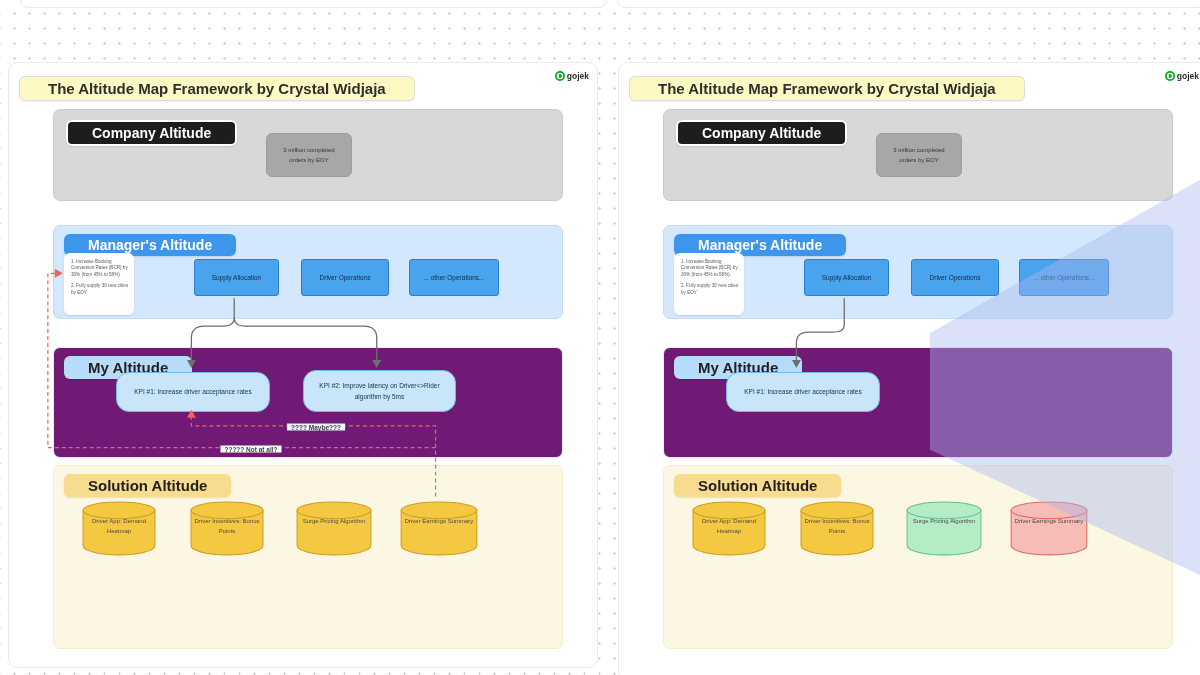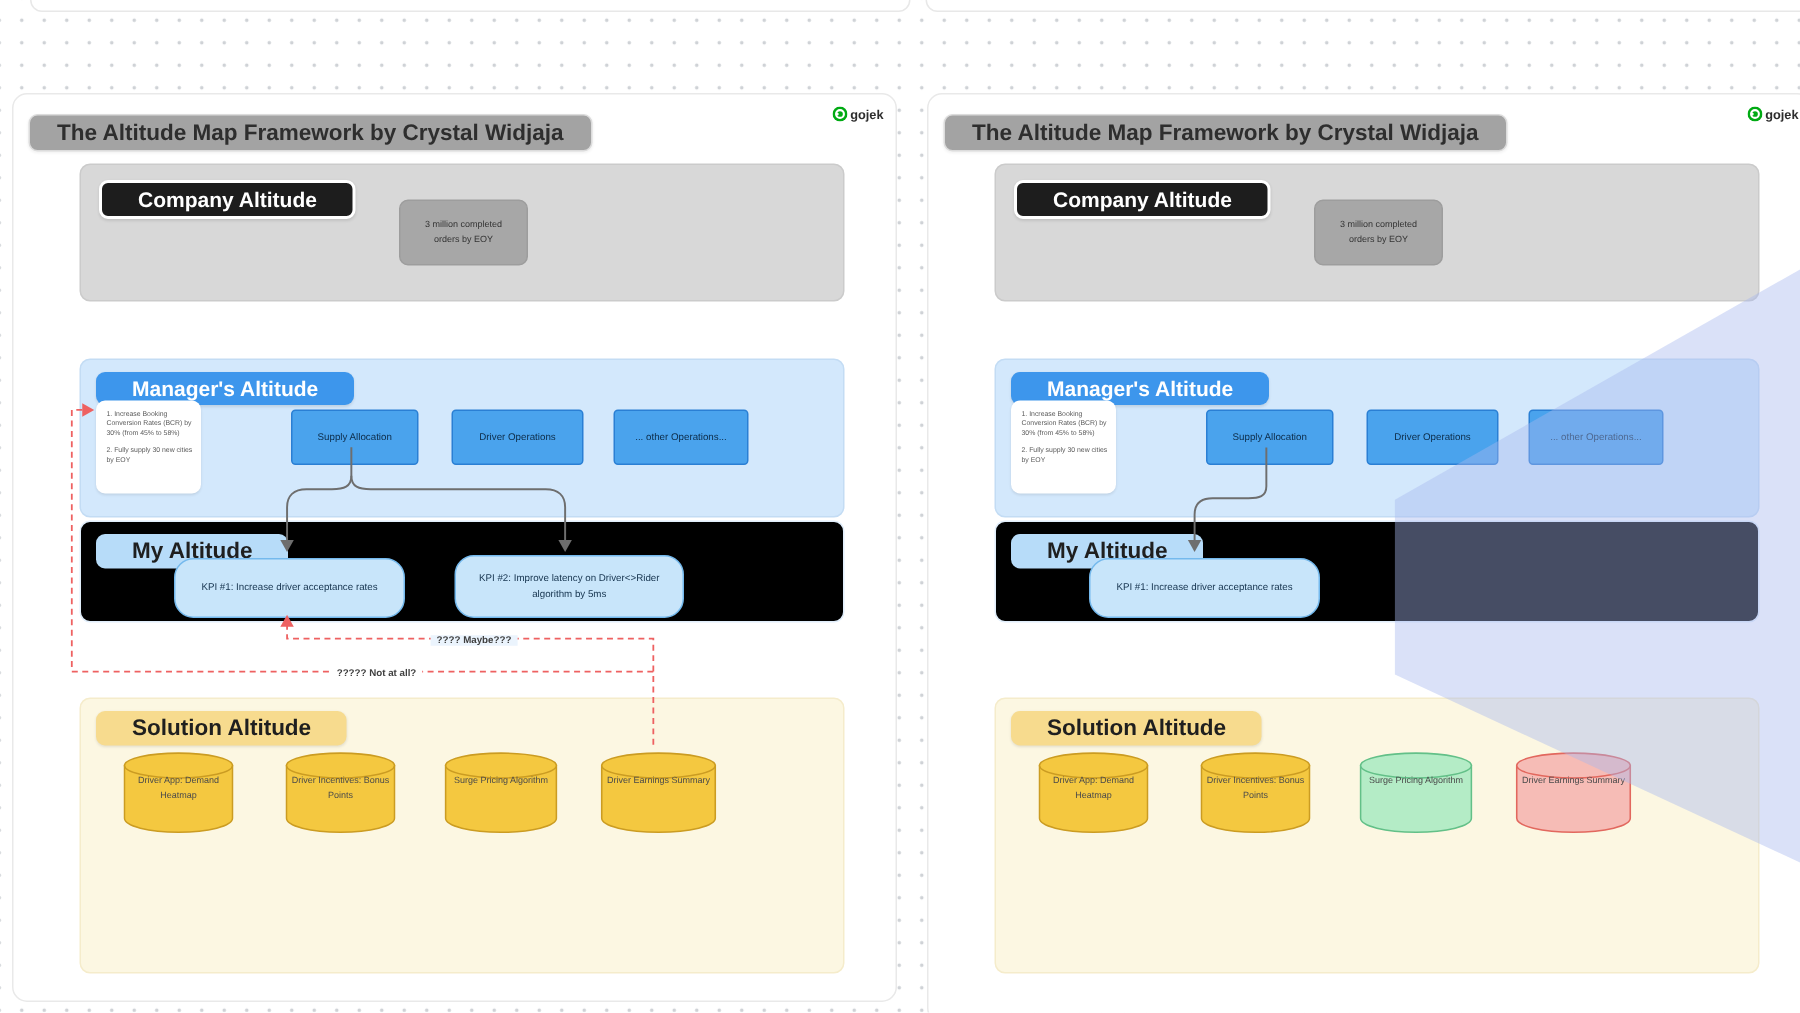--- a/index.html
+++ b/index.html
@@ -8,29 +8,29 @@
   .dots{position:absolute;inset:0;
     background-image:radial-gradient(circle,#cfd2d6 1.1px,transparent 1.4px);
     background-size:15px 15px;background-position:7px 6px}
   .topcard{position:absolute;top:-14px;height:22px;background:#fff;
     border:1px solid #e8e8e8;border-radius:8px}
   .tc-l{left:20px;width:587px}.tc-r{left:617px;width:590px}
   .frame{position:absolute;top:62px;width:590px;background:#fff;
     border:1px solid #e9e9e9;border-radius:10px}
   .f-left{left:8px;height:606px}
   .f-right{left:618px;height:620px}
-  .title-badge{position:absolute;left:10px;top:13px;background:#a3a3a3;
-    border:1px solid #dcdcdc;border-radius:6px;padding:3px 18px;font-size:15px;
+  .title-badge{position:absolute;left:10px;top:13px;background:#fef9c3;
+    border:1px solid #dcdcdc;border-radius:6px;padding:3px 28px;font-size:15px;
     font-weight:700;color:#2e2e2e;white-space:nowrap;box-shadow:0 1px 2px rgba(0,0,0,.06)}
   .logo{position:absolute;right:8px;top:8px;display:flex;gap:2px;
     font-size:8.5px;font-weight:700;color:#2d2d2d}
   .container{position:absolute;left:44px;width:510px;border-radius:7px}
   .c-company{top:46px;height:92px;background:#d8d8d8;border:1px solid #cbcbcb}
-  .c-manager{top:176px;height:106px;background:#d3e8fc;border:1px solid #c3dcf4}
-  .c-my{top:284px;height:68px;background:#000000;border:1px solid #e1eefb}
+  .c-manager{top:162px;height:94px;background:#d3e8fc;border:1px solid #c3dcf4}
+  .c-my{top:284px;height:111px;background:#701a75;border:1px solid #e1eefb}
   .c-solution{top:402px;height:184px;background:#fcf7e2;border:1px solid #f5eccb}
   .badge{position:absolute;border-radius:6px;font-weight:700;padding:3px 24px;
     white-space:nowrap;box-shadow:0 1px 2px rgba(0,0,0,.10)}
   .b-company{left:12px;top:10px;background:#1d1d1d;color:#fff;font-size:14px;border:2px solid #fff}
   .b-manager{left:10px;top:8px;background:#3d96ec;color:#fff;font-size:14px}
   .b-my{left:10px;top:8px;background:#b7dcf9;color:#1f1f1f;font-size:15px}
   .b-solution{left:10px;top:8px;background:#f7db8e;color:#1f1f1f;font-size:15px}
   .goal{position:absolute;left:212px;top:23px;width:86px;height:44px;background:#a7a7a7;
     border:1px solid #9d9d9d;border-radius:6px;display:flex;align-items:center;
     justify-content:center;text-align:center;font-size:6px;color:#333;padding:0 8px;line-height:1.7}

